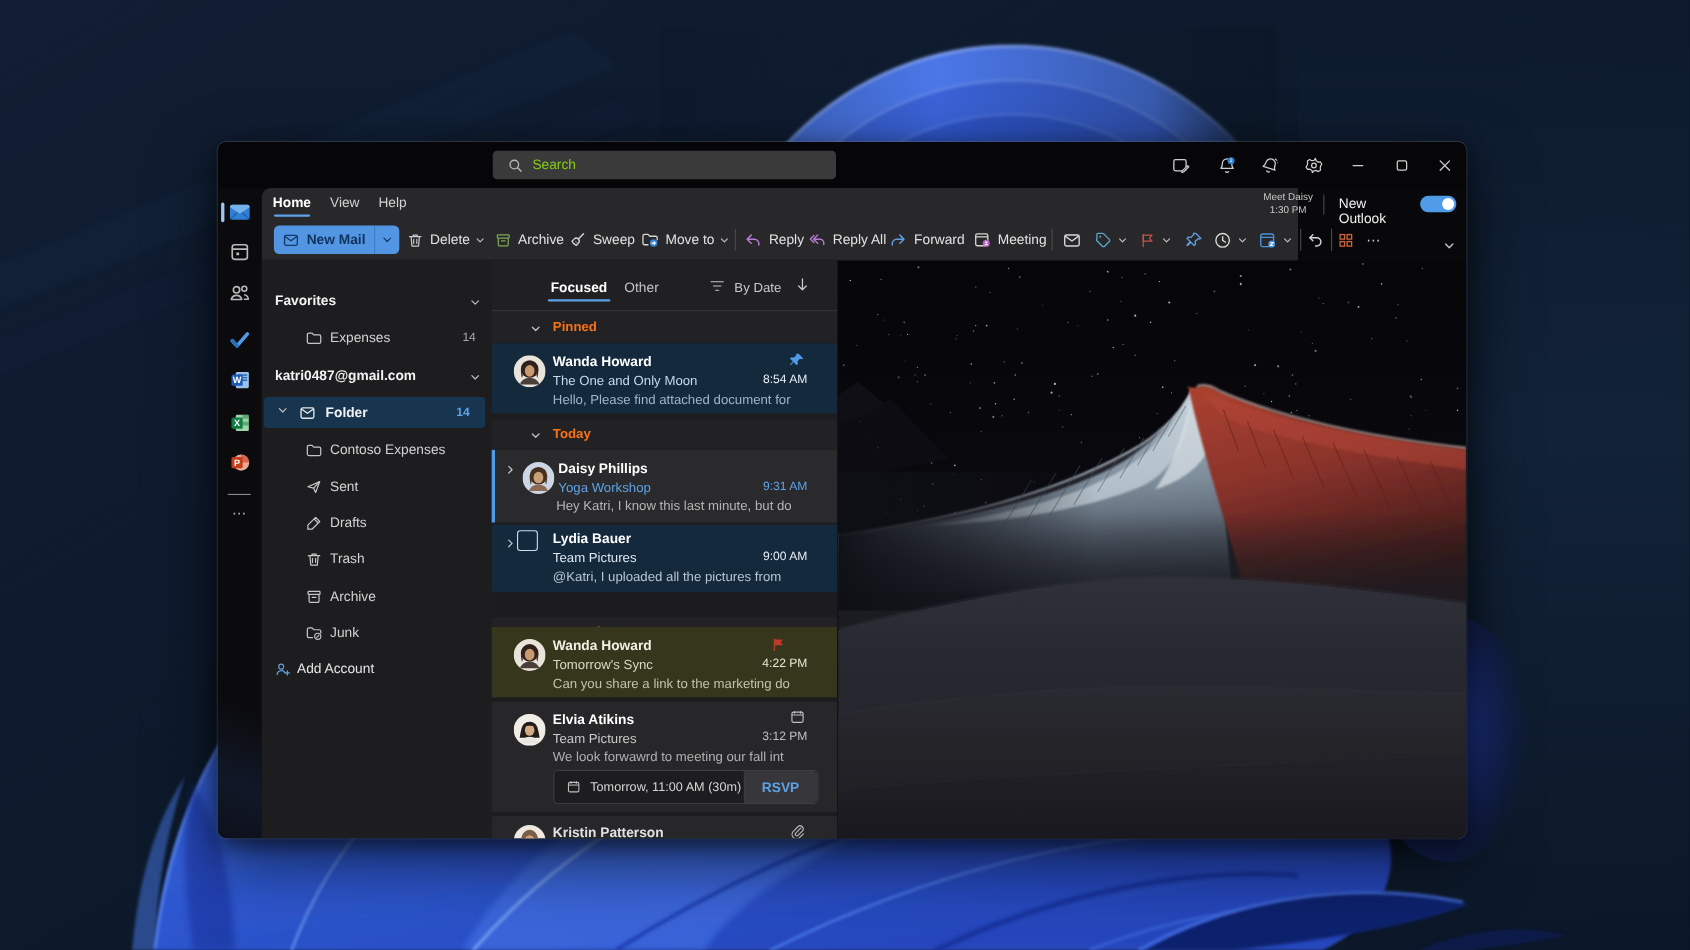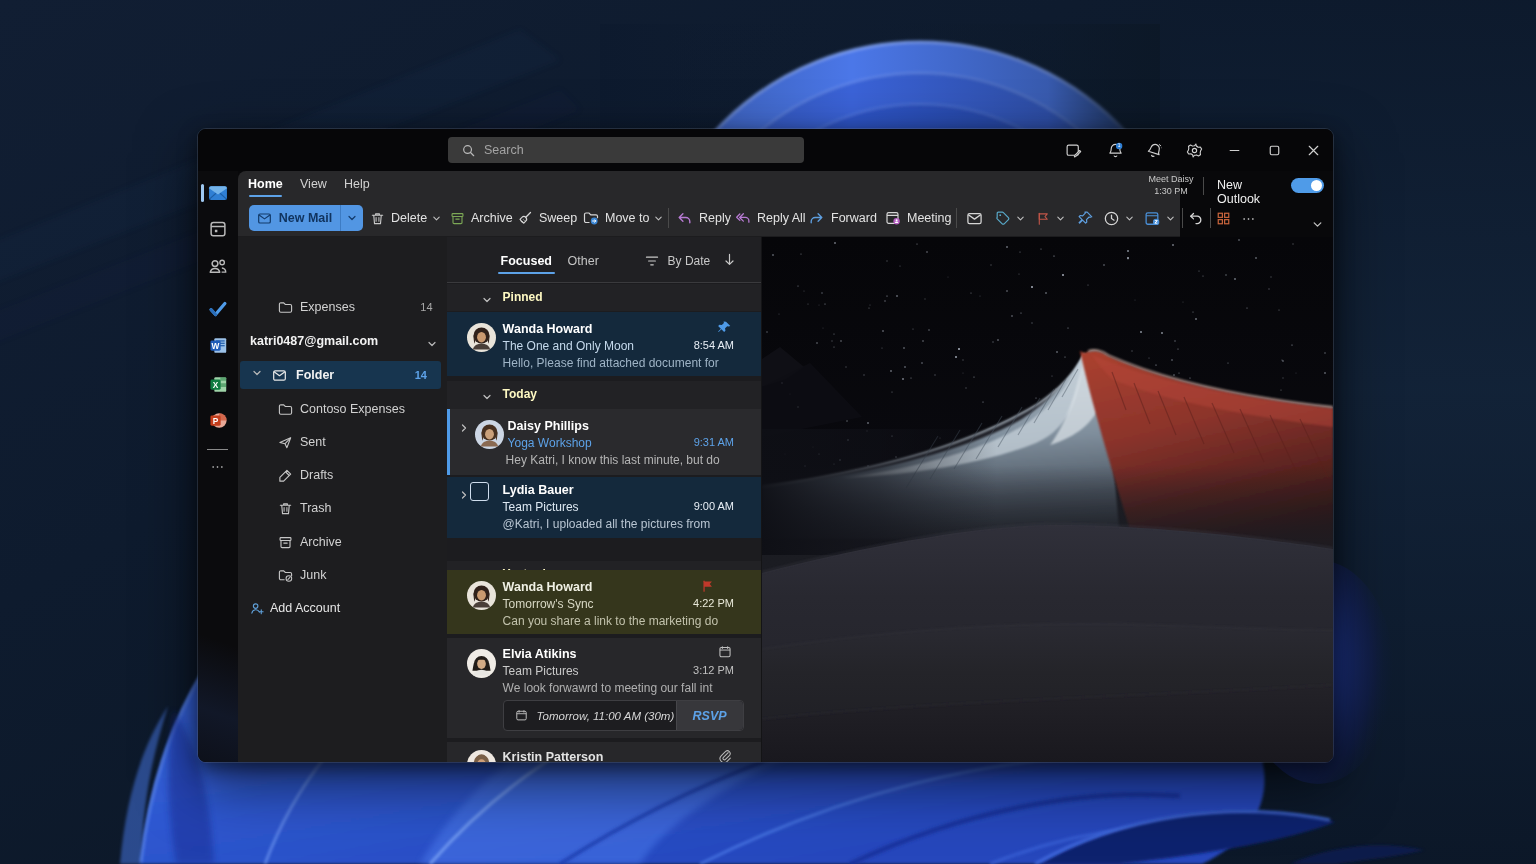--- a/index.html
+++ b/index.html
@@ -1,21 +1,21 @@
 <!DOCTYPE html>
 <html><head><meta charset="utf-8">
 <style>
 * { margin:0; padding:0; box-sizing:border-box; }
 html,body { width:1536px; height:864px; overflow:hidden; background:#0c1828; font-family:"Liberation Sans",sans-serif; }
 .desk { position:absolute; left:0; top:0; width:1536px; height:864px; }
 .win { position:absolute; left:198px; top:129px; width:1135px; height:633px; background:#08080a; border-radius:8px;
   box-shadow:0 22px 60px rgba(0,0,0,.6), 0 6px 18px rgba(0,0,0,.5); overflow:hidden; outline:1px solid rgba(120,130,150,0.25); }
 .tbar { position:absolute; left:0; top:0; width:100%; height:42px; background:#060608; }
-.search { position:absolute; left:250px; top:8px; width:356px; height:26px; background:#3a3a3a; border-radius:4px;
-  display:flex; align-items:center; padding-left:14px; color:#a3a3a3; font-size:12.5px; }
+.search { position:absolute; left:250px; top:8px; width:312px; height:26px; background:#3a3a3a; border-radius:4px;
+  display:flex; align-items:center; padding-left:14px; color:#84cc16; font-size:12.5px; }
 .tico { position:absolute; top:12px; width:18px; height:18px; display:flex; align-items:center; justify-content:center; }
 .rail { position:absolute; left:0; top:42px; width:40px; height:591px; background:#0b0b0d; }
 .rit { position:absolute; left:0; width:40px; display:flex; justify-content:center; }
 .rsel { position:absolute; left:3px; top:2px; width:2.5px; height:18px; background:#9ec7ef; border-radius:2px; }
 .main { position:absolute; left:40px; top:42px; width:942px; height:591px; background:#28282a; border-radius:8px 0 0 0; }
 .tabs { position:absolute; left:0; top:0; width:100%; height:29px; }
 .tab { position:absolute; top:6px; font-size:12.5px; color:#d2d2d2; }
 .tab.sel { font-weight:bold; color:#fff; }
 .tab:nth-child(1) { left:10px; }
 .tab:nth-child(2) { left:62px; }
@@ -43,30 +43,30 @@
 .fchev { position:absolute; right:10px; top:8px; }
 .fcount { position:absolute; right:14px; top:8px; font-size:11px; color:#c0c0c0; }
 .ml { position:relative; width:315px; height:100%; background:#1c1c1f; }
 .mlh { position:absolute; left:0; top:0; width:100%; height:46px; background:#202023; border-bottom:1px solid #3a3a3d; }
 .foc { position:absolute; left:54px; top:17px; font-size:12.5px; font-weight:bold; color:#fff; }
 .focul { position:absolute; left:-3px; right:-3px; bottom:-6px; height:2.5px; background:#5da2e8; border-radius:2px; }
 .oth { position:absolute; left:121px; top:17px; font-size:12.5px; color:#c4c4c4; }
 .byd { position:absolute; left:221px; top:17px; font-size:12px; color:#c8c8c8; }
 .sect { position:absolute; left:0; width:100%; background:#222225; }
 .schev { position:absolute; left:35px; top:7px; }
-.stxt { position:absolute; left:56px; top:6px; font-size:12px; font-weight:bold; color:#fef9c3; }
+.stxt { position:absolute; left:56px; top:6px; font-size:12px; font-weight:bold; color:#f97316; }
 .row { position:absolute; left:0; width:100%; background:#14293c; }
 .row.sel { background:#14293c; }
 .rav { position:absolute; left:20px; top:11px; }
 .rname { position:absolute; left:56px; top:10px; font-size:12.5px; font-weight:bold; color:#fff; white-space:nowrap; }
 .rsub { position:absolute; left:56px; top:27px; font-size:12px; white-space:nowrap; }
 .rtime { position:absolute; right:27px; top:27px; font-size:11px; }
 .rprev { position:absolute; left:56px; top:44px; font-size:12px; white-space:nowrap; }
 .cbx { position:absolute; left:23px; top:5px; width:19px; height:19px; border:1.6px solid #cfdded; border-radius:3px; }
-.rsvp { position:absolute; left:56px; top:62px; width:241px; height:31px; background:#1d1d20; border:1px solid #3e3e42; border-radius:4px; display:flex; align-items:center; font-size:11.5px; white-space:nowrap;font-style:italic; }
+.rsvp { position:absolute; left:56px; top:62px; width:241px; height:31px; background:#1d1d20; border:1px solid #3e3e42; border-radius:4px; display:flex; align-items:center; font-size:11.5px; white-space:nowrap; }
 .rsvpbtn { position:absolute; right:0px; top:0px; bottom:0px; width:67px; background:#37373b; border-radius:0 4px 4px 0; color:#5da2e8; font-weight:bold; font-size:12.5px; display:flex; align-items:center; justify-content:center; border-left:1px solid #46464a; }
 .rp { position:relative; flex:1; height:100%; background:#0a0a10; border-left:1px solid #141416; }
 </style></head>
 <body>
 
 <div class="desk">
 <svg width="1536" height="864" viewBox="0 0 1536 864" style="position:absolute;left:0;top:0">
 <defs>
   <linearGradient id="base" x1="0" y1="0" x2="1" y2="1">
     <stop offset="0" stop-color="#111e33"></stop>
@@ -481,20 +481,26 @@
   <div class="rbt" style="left:1004px">
           <span style="color:#c8c8c8;font-size:13px;letter-spacing:1px">⋯</span>
         </div>
   <div style="position:absolute;left:1074px;top:16px"><svg width="11" height="11" viewBox="0 0 10 10">
             <path d="M2 3.5 L5 6.5 L8 3.5" fill="none" stroke="#c0c0c0" stroke-width="1.2" stroke-linecap="round" stroke-linejoin="round"></path>
           </svg></div>
 </div>
     <div class="body">
 
 <div class="fp">
+  <div class="frow fhead" style="top:22px">
+            <span class="ftxt b" style="left:12px">Favorites</span>
+            <span class="fchev"><svg width="10" height="10" viewBox="0 0 10 10">
+                <path d="M2 3.5 L5 6.5 L8 3.5" fill="none" stroke="#b9b9b9" stroke-width="1.2" stroke-linecap="round" stroke-linejoin="round"></path>
+              </svg></span>
+          </div>
   <div class="frow" style="top:56px">
             <span class="fico" style="left:40px">
               <svg width="15" height="15" viewBox="0 0 16 16">
                 <path d="M1.5 4.5 a1.5 1.5 0 0 1 1.5-1.5 h3 l1.8 1.8 h5.2 a1.5 1.5 0 0 1 1.5 1.5 v5.2 a1.5 1.5 0 0 1 -1.5 1.5 h-10 a1.5 1.5 0 0 1 -1.5 -1.5 z" fill="none" stroke="#c6c6c6" stroke-width="1.2"></path>
               </svg>
             </span>
             <span class="ftxt" style="left:62px">Expenses</span>
             <span class="fcount" style="color:#a8a8a8">14</span>
           </div>
   <div class="frow fhead" style="top:90px">

